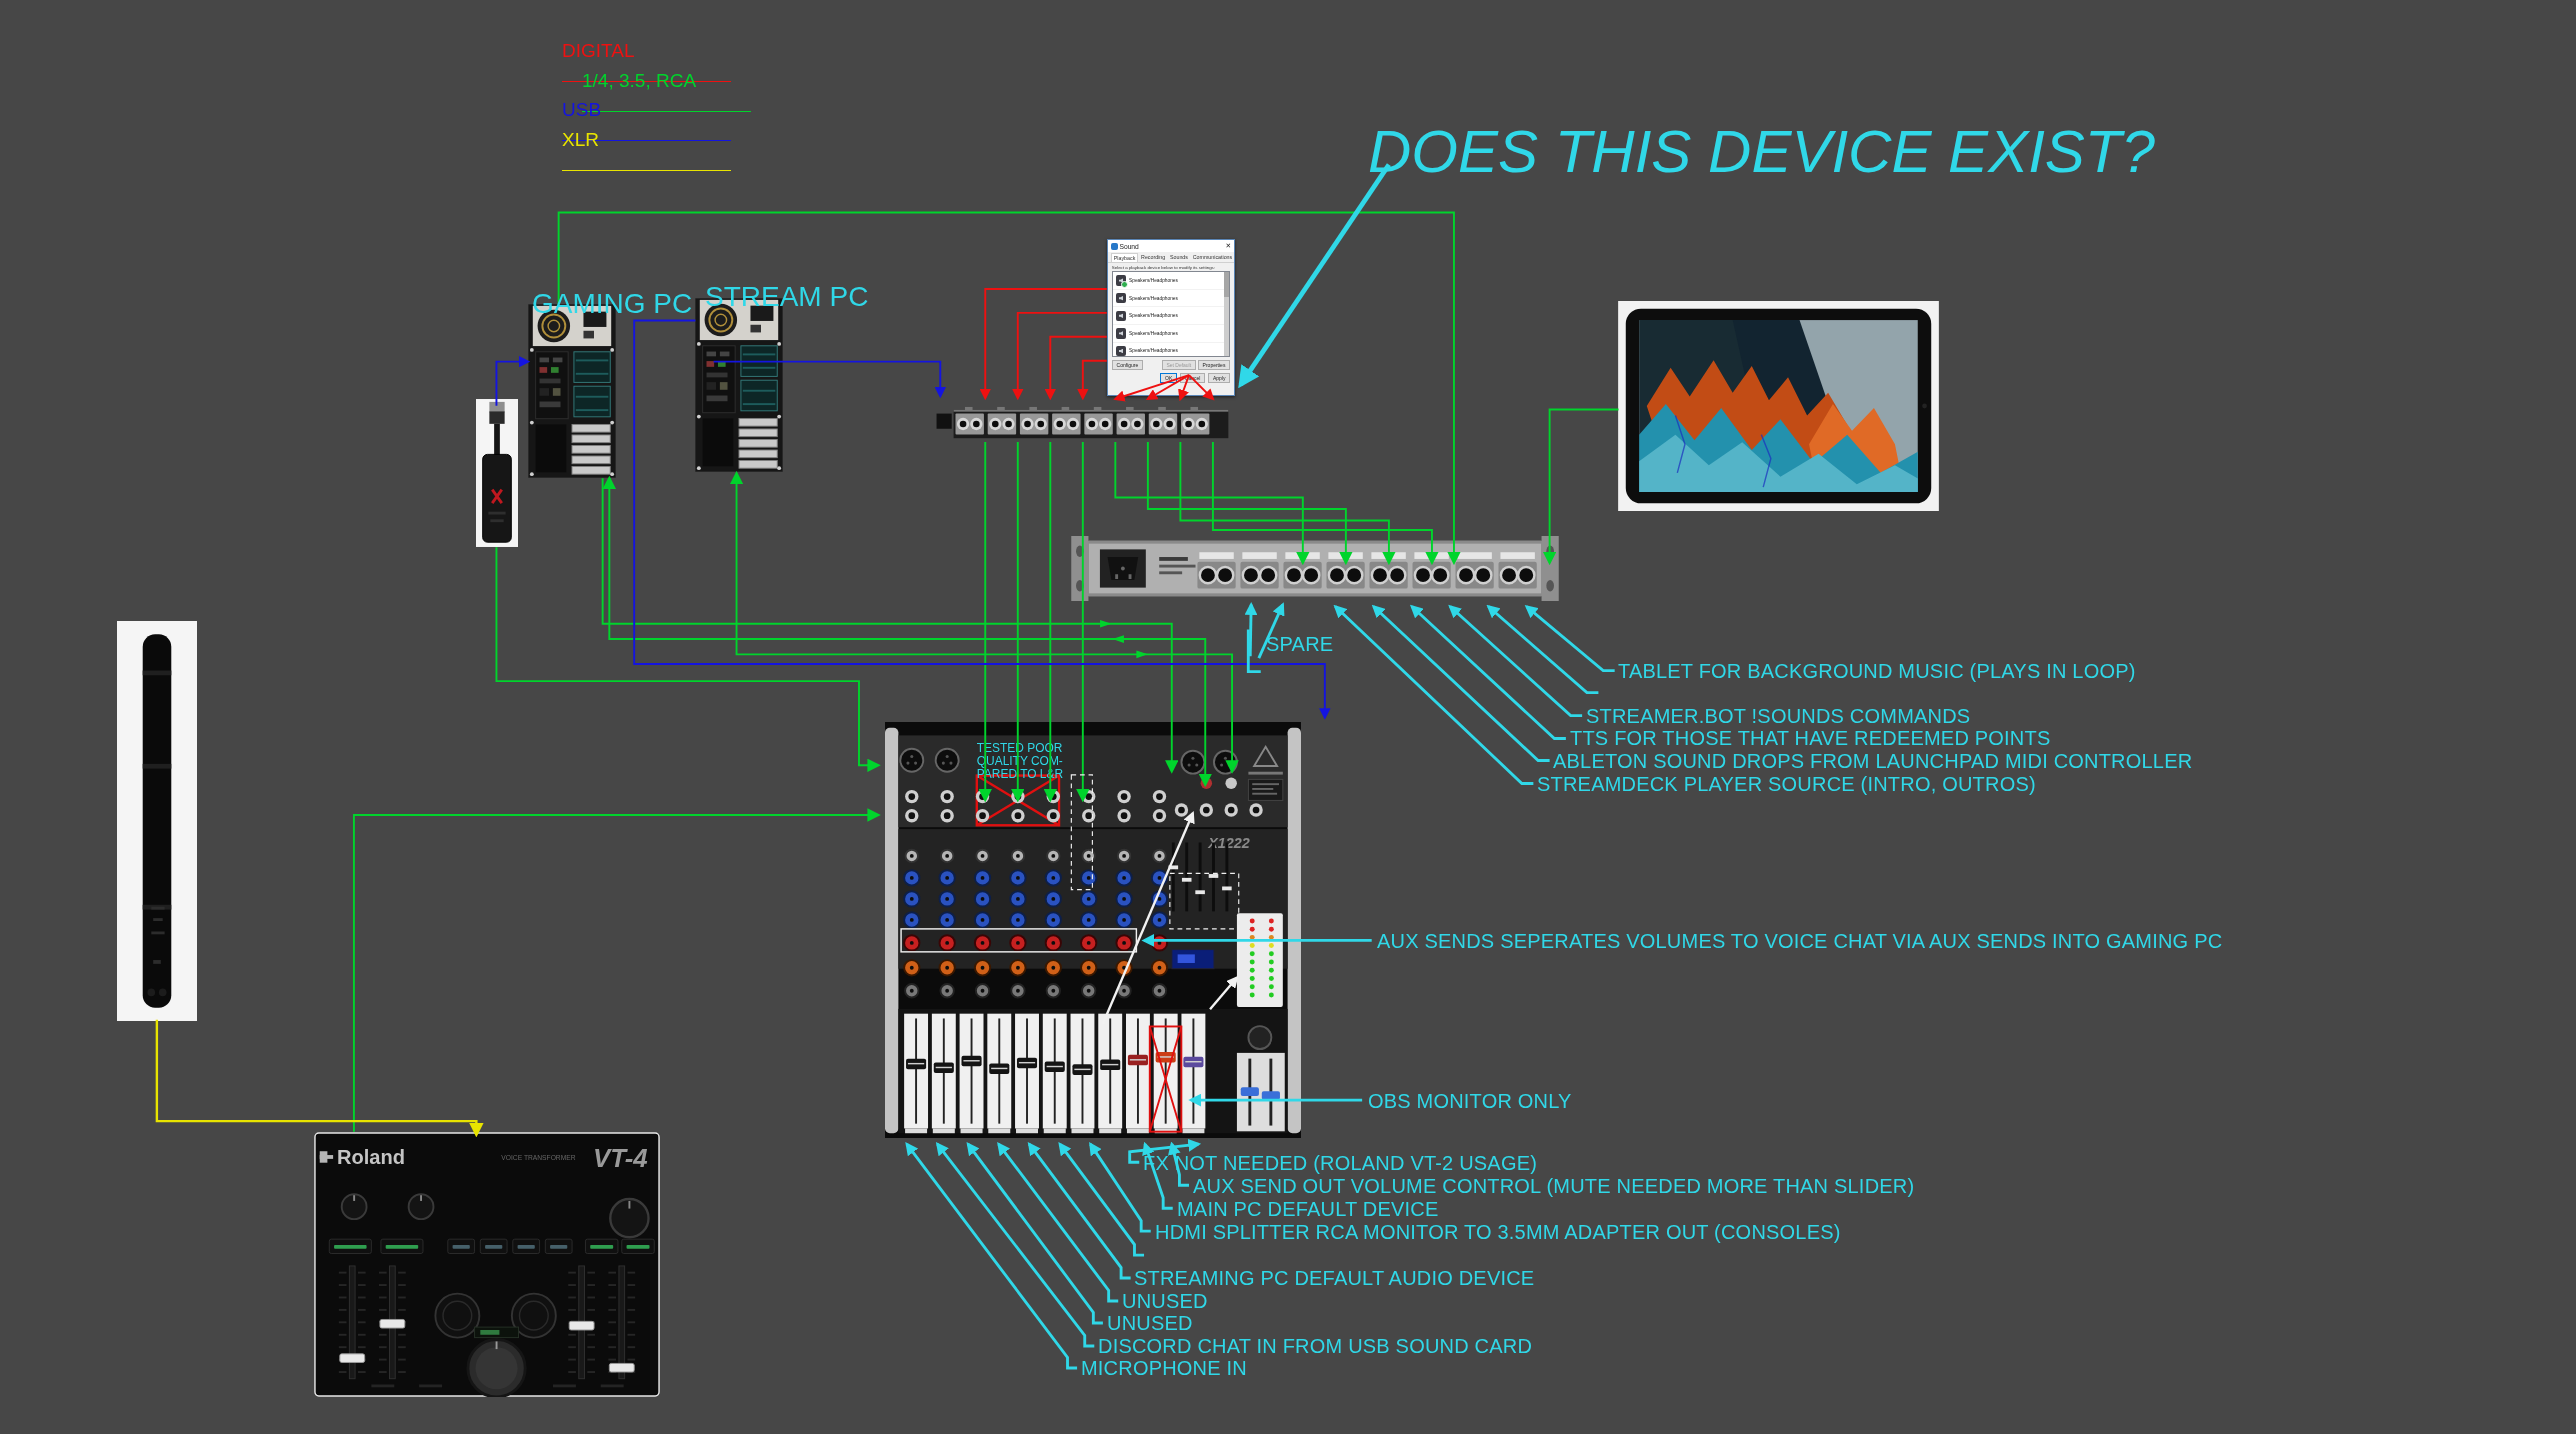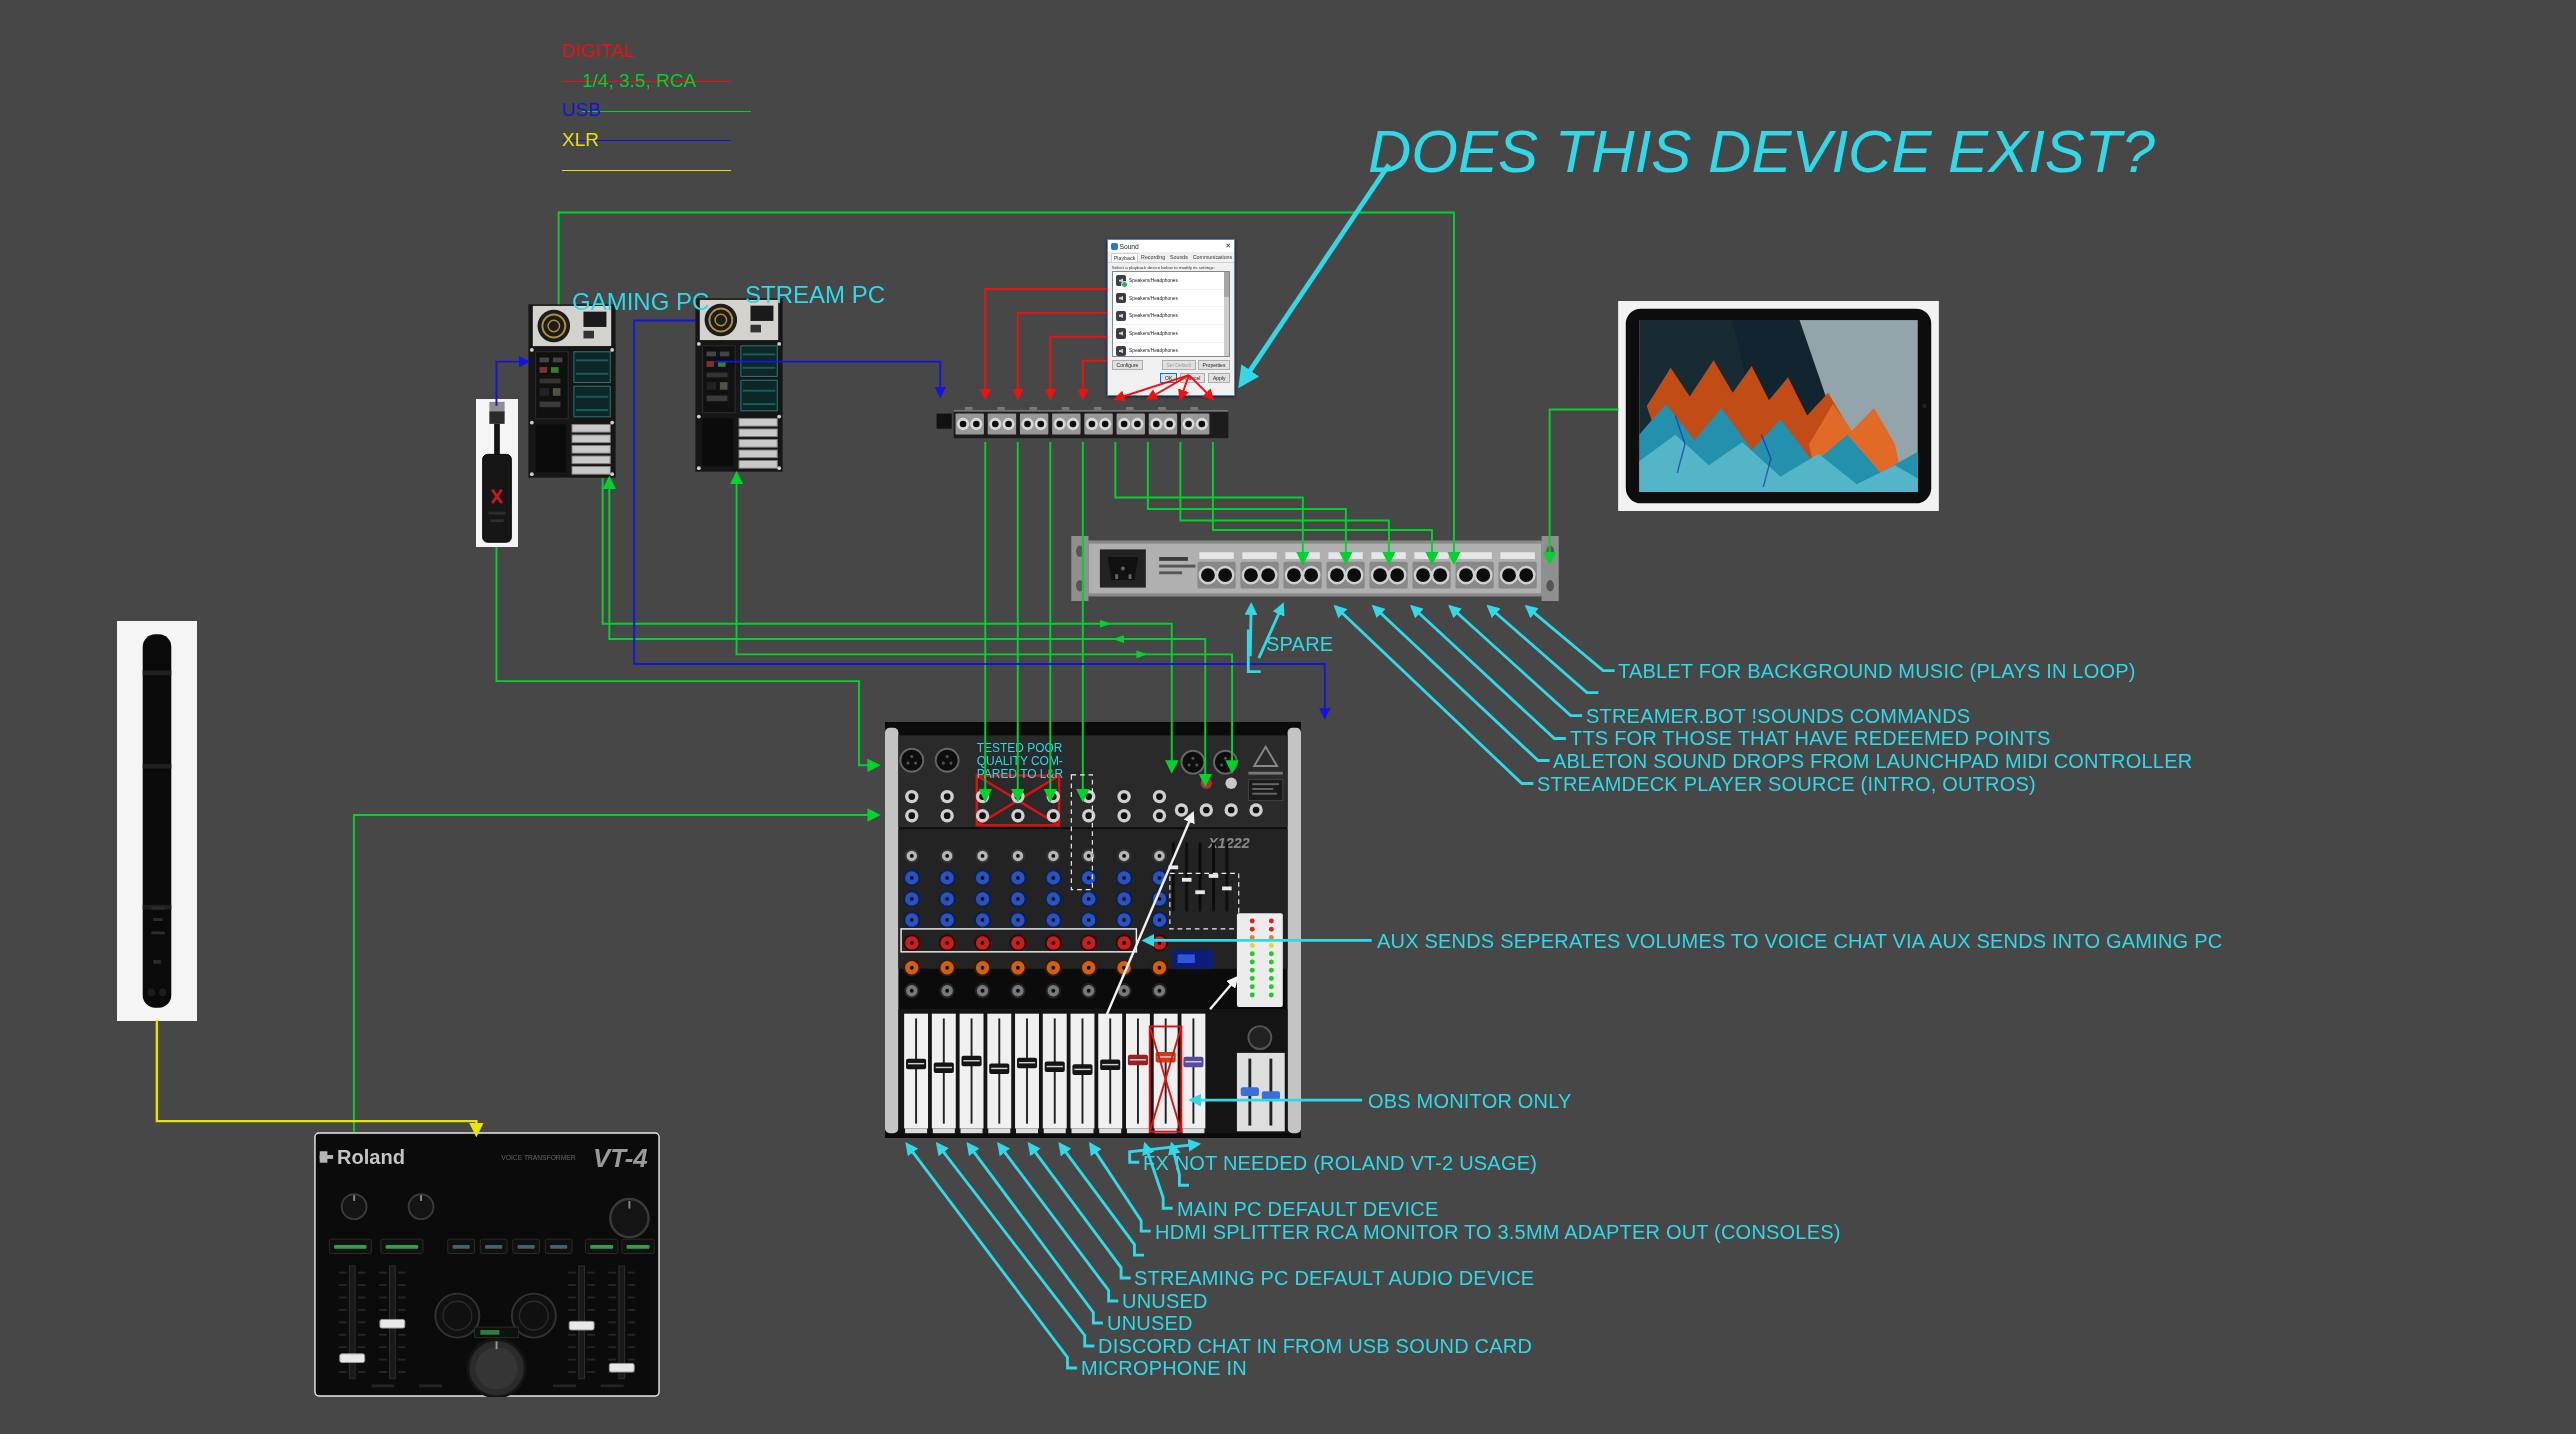--- a/index.html
+++ b/index.html
@@ -1,20 +1,20 @@
 <!DOCTYPE html>
 <html style="--bg: #474747; --cyan: #30d8e8; --green: #00d42c; --red: #ee1111; --blue: #1414e0; --yellow: #e8e400; --white: #f2f2f2;"><head>
 <meta charset="utf-8">
 <style>
   html,body{margin:0;padding:0;background:#474747;}
   #stage{position:relative;width:2576px;height:1435px;background:var(--bg,#474747);overflow:hidden;
          font-family:"Liberation Sans",sans-serif;}
   .dev{position:absolute;}
   .ann{position:absolute;color:var(--cyan);font-size:20px;white-space:nowrap;letter-spacing:0.2px;}
-  .biglabel{position:absolute;color:var(--cyan);font-size:24px;white-space:nowrap;margin-left:40px;}
+  .biglabel{position:absolute;color:var(--cyan);font-size:28px;white-space:nowrap;}
   #title{position:absolute;left:1368px;top:117px;color:var(--cyan);font-size:60px;white-space:nowrap;font-style:italic;}
   .legend-item{position:absolute;left:562px;width:169px;font-size:19px;border-bottom:1.9px solid;padding-bottom:19px;white-space:nowrap;}
   #wires{position:absolute;left:0;top:0;z-index:5;pointer-events:none;}
   .txt{z-index:6;}
   .dev{z-index:2;}
   
   #snd-dialog{left:1107px;top:239px;width:126px;height:155px;background:#f0f0f0;border:1px solid #5a85b5;
     box-shadow:0 1px 2.9px rgba(0,0,0,.6);font-family:"Liberation Sans",sans-serif;}
   #snd-title{height:12.4px;background:#ffffff;display:flex;align-items:center;padding:0 2.9px;}
   #snd-ico{width:6.7px;height:6.7px;background:#2878c8;border-radius:1.9px;margin-right:1.9px;}
@@ -904,20 +904,21 @@
   <div class="ann txt" style="left:1618px;top:660px">TABLET FOR BACKGROUND MUSIC (PLAYS IN LOOP)</div>
   <div class="ann txt" style="left:1586px;top:705px">STREAMER.BOT !SOUNDS COMMANDS</div>
   <div class="ann txt" style="left:1570px;top:727px">TTS FOR THOSE THAT HAVE REDEEMED POINTS</div>
   <div class="ann txt" style="left:1553px;top:750px">ABLETON SOUND DROPS FROM LAUNCHPAD MIDI CONTROLLER</div>
   <div class="ann txt" style="left:1537px;top:773px">STREAMDECK PLAYER SOURCE (INTRO, OUTROS)</div>
 
   <div class="ann txt" style="left:1377px;top:930px">AUX SENDS SEPERATES VOLUMES TO VOICE CHAT VIA AUX SENDS INTO GAMING PC</div>
   <div class="ann txt" style="left:1368px;top:1090px">OBS MONITOR ONLY</div>
 
   <div class="ann txt" style="left:1143px;top:1152px">FX NOT NEEDED (ROLAND VT-2 USAGE)</div>
+  <div class="ann txt" style="left:1193px;top:1175px">AUX SEND OUT VOLUME CONTROL (MUTE NEEDED MORE THAN  SLIDER)</div>
   <div class="ann txt" style="left:1177px;top:1198px">MAIN PC DEFAULT DEVICE</div>
   <div class="ann txt" style="left:1155px;top:1221px">HDMI SPLITTER RCA MONITOR TO 3.5MM ADAPTER OUT (CONSOLES)</div>
   <div class="ann txt" style="left:1134px;top:1267px">STREAMING PC DEFAULT AUDIO DEVICE</div>
   <div class="ann txt" style="left:1122px;top:1290px">UNUSED</div>
   <div class="ann txt" style="left:1107px;top:1312px">UNUSED</div>
   <div class="ann txt" style="left:1098px;top:1335px">DISCORD CHAT IN FROM USB SOUND CARD</div>
   <div class="ann txt" style="left:1081px;top:1357px">MICROPHONE IN</div>
 
 </div>
 

